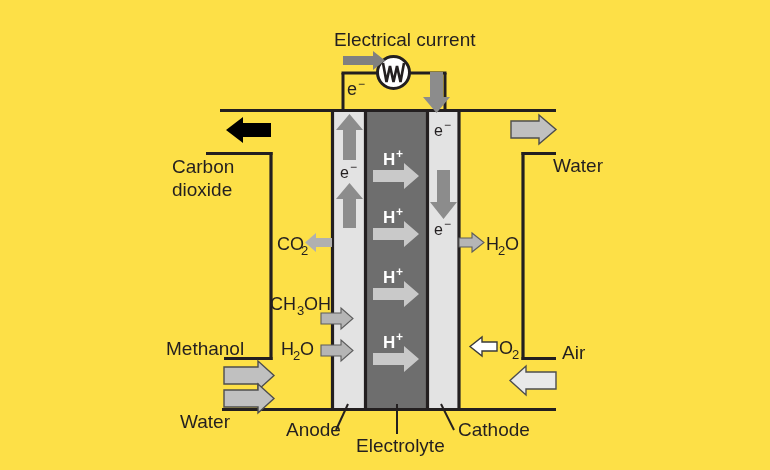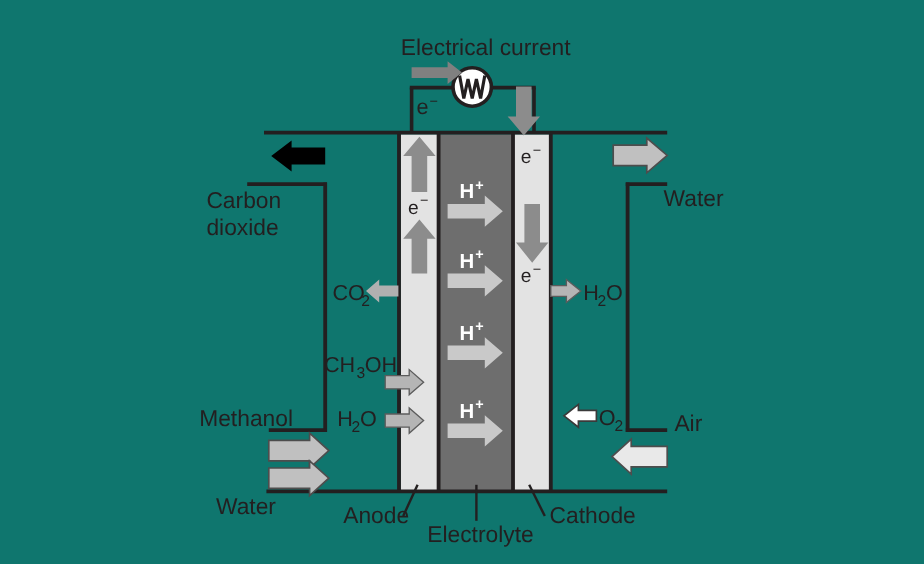--- a/index.html
+++ b/index.html
@@ -4,21 +4,21 @@
 <style>
   html, body {
     margin: 0;
     padding: 0;
     background: #ffffff;
   }
   #canvas {
     position: relative;
     width: 770px;
     height: 470px;
-    background: #0f766e;
+    background: #fde047;
     font-family: "Liberation Sans", sans-serif;
     overflow: hidden;
   }
   svg#fig {
     position: absolute;
     left: 0;
     top: 0;
     width: 770px;
     height: 470px;
   }

